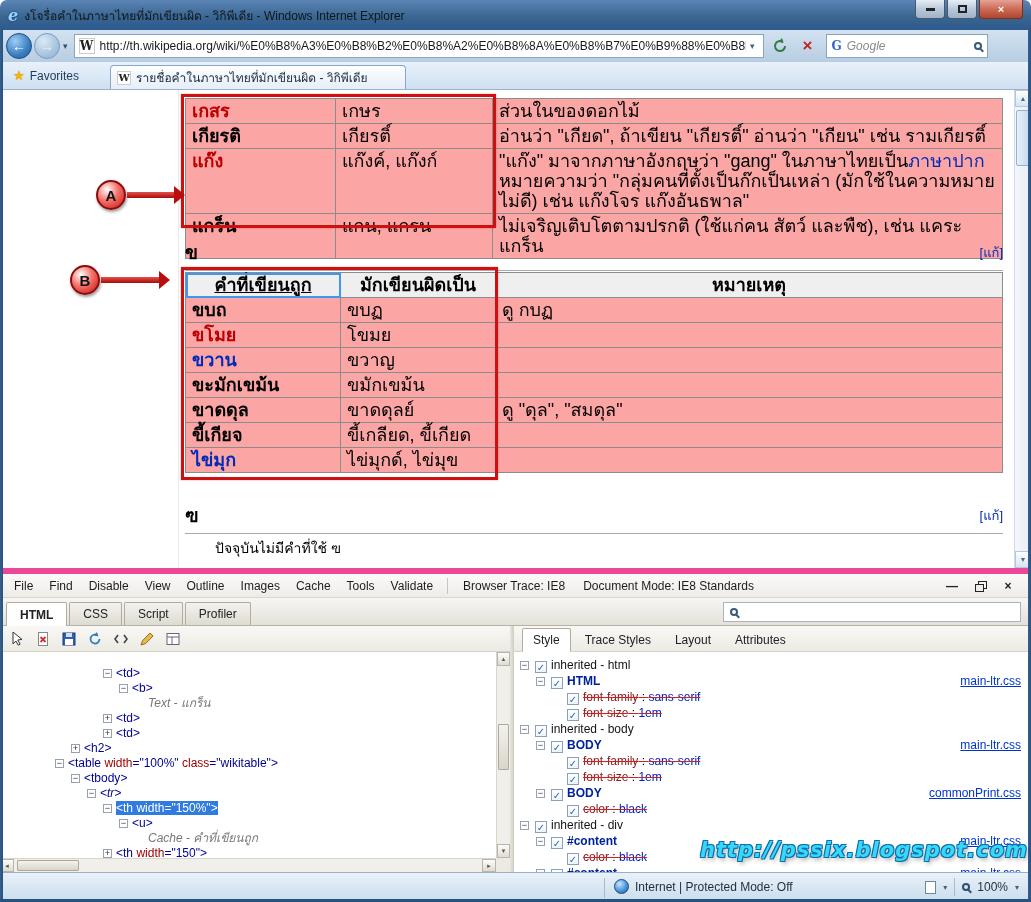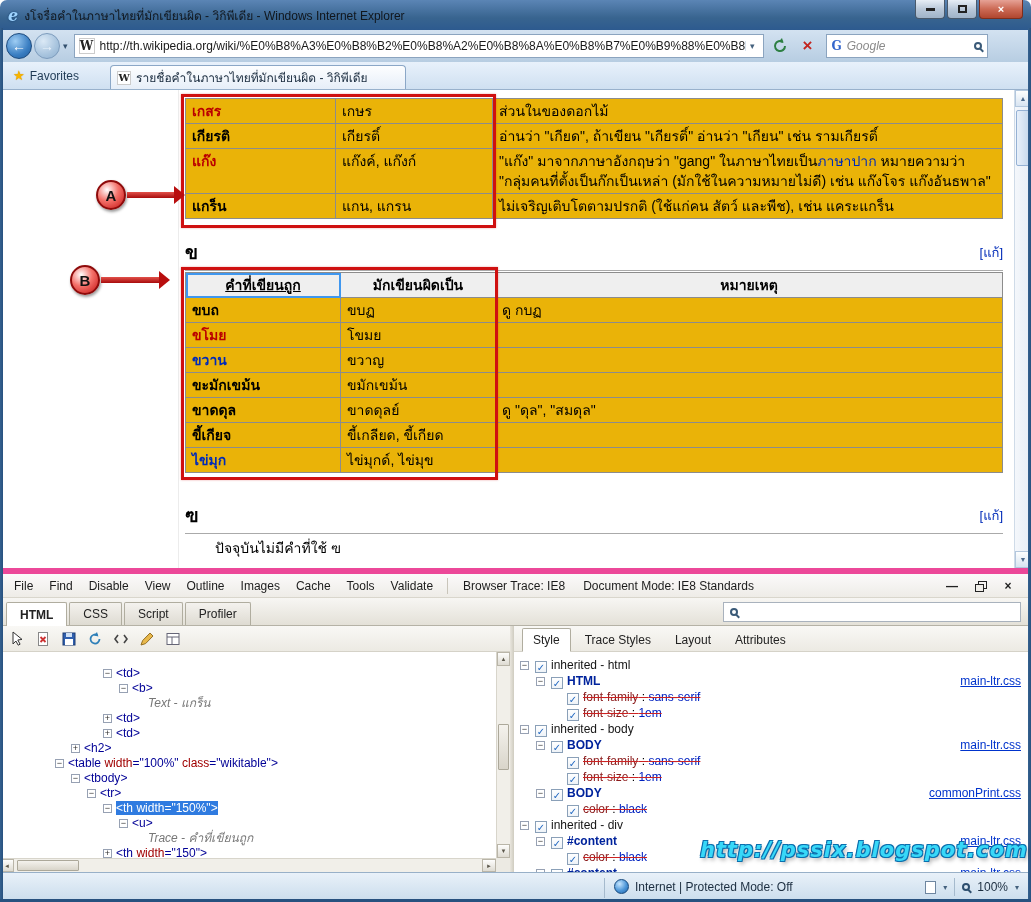--- a/index.html
+++ b/index.html
@@ -47,21 +47,21 @@
 .star{color:#f8b500;font-size:13px;text-shadow:0 0 1px #b97a00;}
 .tab{width:296px;height:24px;border:1px solid #8ba7c7;border-bottom:none;border-radius:4px 4px 0 0;background:linear-gradient(#fdfeff,#e6eef8);display:flex;align-items:center;padding:0 6px;margin-left:22px;}
 .favicon.small{width:14px;height:14px;font-size:10px;line-height:12px;}
 .tabtitle{font-size:12px;color:#15273a;white-space:nowrap;overflow:hidden;}
 
 
 .viewport{position:absolute;top:90px;left:0;right:0;height:478px;background:#fff;}
 .wiki{position:absolute;left:0;top:0;right:17px;bottom:0;overflow:hidden;}
 .content-edge{position:absolute;left:178px;top:0;bottom:0;width:1px;background:#ececec;}
 
-.wikitable{border-collapse:collapse;background:#eab308;font-size:14px;position:absolute;table-layout:fixed;}
+.wikitable{border-collapse:collapse;background:#fca5a5;font-size:18px;position:absolute;table-layout:fixed;}
 .wikitable td,.wikitable th{border:1px solid #8c8c8c;padding:2px 6px;line-height:20px;vertical-align:top;text-align:left;}
 .wikitable th{background:#efefef;text-align:center;font-weight:bold;vertical-align:middle;}
 .w-word{font-weight:bold;}
 .c-red{color:#ba0000;}
 .c-blue{color:#002bb8;}
 .c-black{color:#000;}
 .w-link{color:#002bb8;}
 .u{text-decoration:underline;}
 .th-sel{outline:2px solid #3f97ef;outline-offset:-2px;}
 
@@ -424,24 +424,24 @@
       </div>
       <div class="dom-tree" id="dom-tree">
           <div class="trow" style="padding-left: 103px;"><span class="eb">−</span><span class="tagc"><span class="t-p">&lt;</span><span class="t-tag">td</span><span class="t-p">&gt;</span></span></div>
           <div class="trow" style="padding-left: 119px;"><span class="eb">−</span><span class="tagc"><span class="t-p">&lt;</span><span class="t-tag">b</span><span class="t-p">&gt;</span></span></div>
           <div class="trow" style="padding-left: 135px;"><span class="t-text">Text - แกร็น</span></div>
           <div class="trow" style="padding-left: 103px;"><span class="eb">+</span><span class="tagc"><span class="t-p">&lt;</span><span class="t-tag">td</span><span class="t-p">&gt;</span></span></div>
           <div class="trow" style="padding-left: 103px;"><span class="eb">+</span><span class="tagc"><span class="t-p">&lt;</span><span class="t-tag">td</span><span class="t-p">&gt;</span></span></div>
           <div class="trow" style="padding-left: 71px;"><span class="eb">+</span><span class="tagc"><span class="t-p">&lt;</span><span class="t-tag">h2</span><span class="t-p">&gt;</span></span></div>
           <div class="trow" style="padding-left: 55px;"><span class="eb">−</span><span class="tagc"><span class="t-p">&lt;</span><span class="t-tag">table</span> <span class="t-an">width</span><span class="t-p">=</span><span class="t-av">"100%"</span> <span class="t-an">class</span><span class="t-p">=</span><span class="t-av">"wikitable"</span><span class="t-p">&gt;</span></span></div>
           <div class="trow" style="padding-left: 71px;"><span class="eb">−</span><span class="tagc"><span class="t-p">&lt;</span><span class="t-tag">tbody</span><span class="t-p">&gt;</span></span></div>
-          <div class="trow" style="padding-left: 87px;"><span class="eb">−</span><span class="tagc"><span class="t-p">&lt;</span><span class="t-tag">tr</span><span class="t-p">&gt;</span></span></div>
+          <div class="trow" style="padding-left: 87px; font-style: italic;"><span class="eb">−</span><span class="tagc"><span class="t-p">&lt;</span><span class="t-tag">tr</span><span class="t-p">&gt;</span></span></div>
           <div class="trow" style="padding-left: 103px;"><span class="eb">−</span><span class="sel"><span class="t-p">&lt;</span><span class="t-tag">th</span> <span class="t-an">width</span><span class="t-p">=</span><span class="t-av">"150%"</span><span class="t-p">&gt;</span></span></div>
           <div class="trow" style="padding-left: 119px;"><span class="eb">−</span><span class="tagc"><span class="t-p">&lt;</span><span class="t-tag">u</span><span class="t-p">&gt;</span></span></div>
-          <div class="trow" style="padding-left: 135px;"><span class="t-text">Trace - คำที่เขียนถูก</span></div>
+          <div class="trow" style="padding-left: 135px;"><span class="t-text">Cache - คำที่เขียนถูก</span></div>
           <div class="trow" style="padding-left: 103px;"><span class="eb">+</span><span class="tagc"><span class="t-p">&lt;</span><span class="t-tag">th</span> <span class="t-an">width</span><span class="t-p">=</span><span class="t-av">"150"</span><span class="t-p">&gt;</span></span></div>
         </div>
       <div class="dt-vscroll">
         <div class="dsb-btn up">▲</div>
         <div class="dsb-thumb"></div>
         <div class="dsb-btn down">▼</div>
       </div>
       <div class="dt-hscroll">
         <div class="dsb-btn left">◄</div>
         <div class="dsb-thumb"></div>

